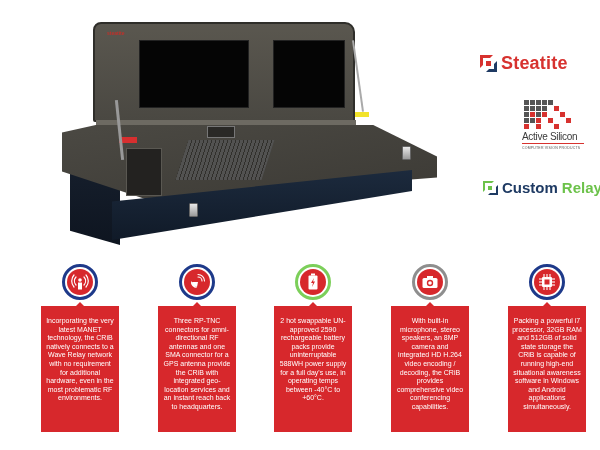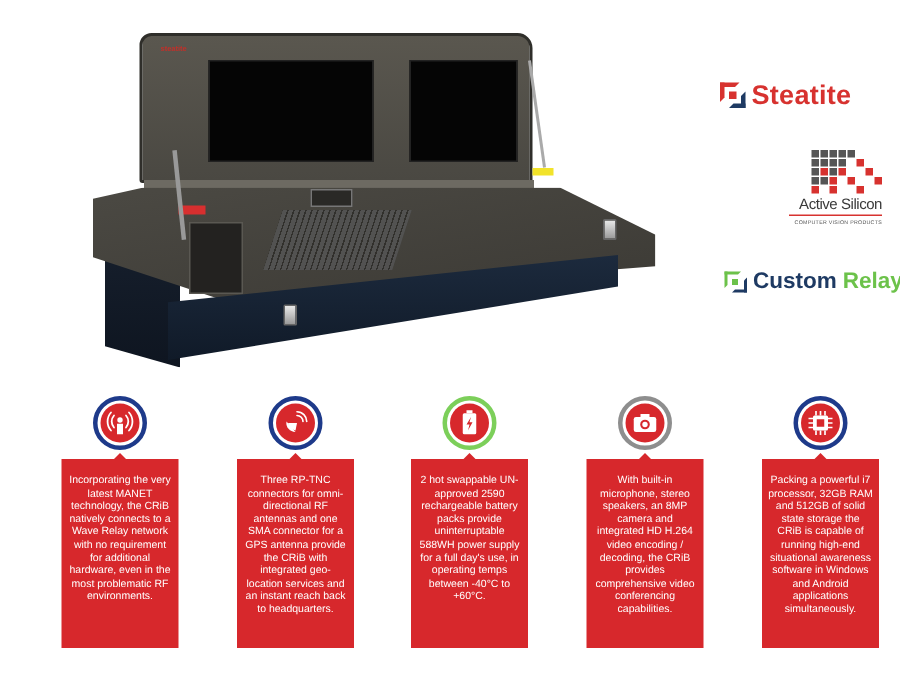--- a/index.html
+++ b/index.html
@@ -63,21 +63,21 @@
 
   
   .logo { position: absolute; display: flex; align-items: center; }
   .logo-steatite { left: 480px; top: 53px; }
   .steatite-mark { position: relative; width: 17px; height: 17px; margin-right: 4px; }
   .steatite-mark .a { position: absolute; left: 0; top: 0; width: 13px; height: 13px; border: 3px solid #d7322f; border-right-color: transparent; border-bottom-color: transparent; }
   .steatite-mark .b { position: absolute; right: 0; bottom: 0; width: 11px; height: 11px; border: 3px solid #1e3a63; border-left-color: transparent; border-top-color: transparent; }
   .steatite-mark .c { position: absolute; left: 6px; top: 6px; width: 5px; height: 5px; background: #d7322f; }
   .steatite-text { color: #d7322f; font-size: 18px; font-weight: bold; letter-spacing: .2px; }
 
-  .logo-activesilicon { left: 522px; top: 100px; flex-direction: column; align-items: flex-end; width: 66px; }
+  .logo-activesilicon { left: 522px; top: 100px; flex-direction: column; align-items: flex-start; width: 66px; }
   .as-grid { display: grid; grid-template-columns: repeat(8, 5px); grid-auto-rows: 5px; gap: 1px; margin-left: 2px; }
   .as-grid span { display: block; width: 5px; height: 5px; }
   .as-text { font-size: 10px; color: #3a3a3a; margin-top: 2px; white-space: nowrap; letter-spacing: -.3px; }
   .as-line { width: 62px; height: 1px; background: #d7322f; margin-top: 1px; }
   .as-tag { font-size: 3.5px; color: #555; margin-top: 2px; white-space: nowrap; letter-spacing: .2px; }
 
   .logo-custompower { left: 455px; top: 179px; padding-left: 28px; }
   .cp-mark { position: relative; width: 15px; height: 14px; margin-right: 4px; }
   .cp-mark .a { position: absolute; left: 0; top: 0; width: 11px; height: 11px; border: 2.5px solid #6cc24a; border-right-color: transparent; border-bottom-color: transparent; }
   .cp-mark .b { position: absolute; right: 0; bottom: 0; width: 10px; height: 10px; border: 2.5px solid #1e3a63; border-left-color: transparent; border-top-color: transparent; }

